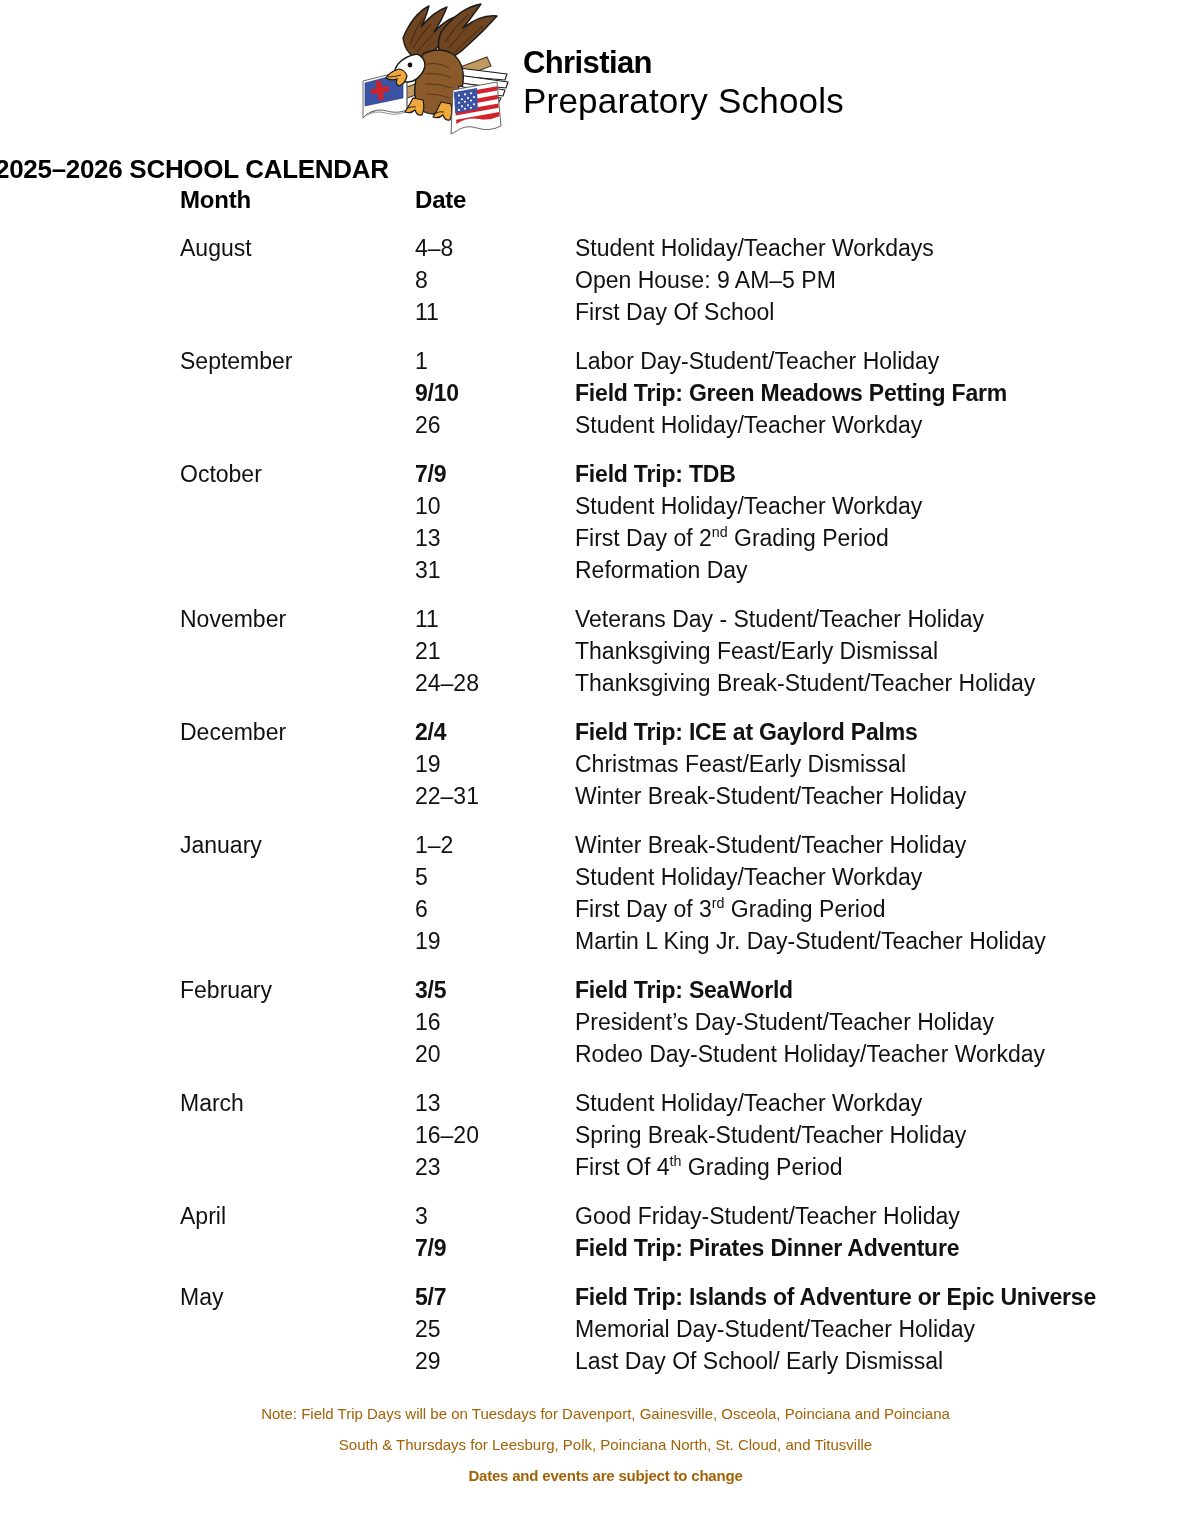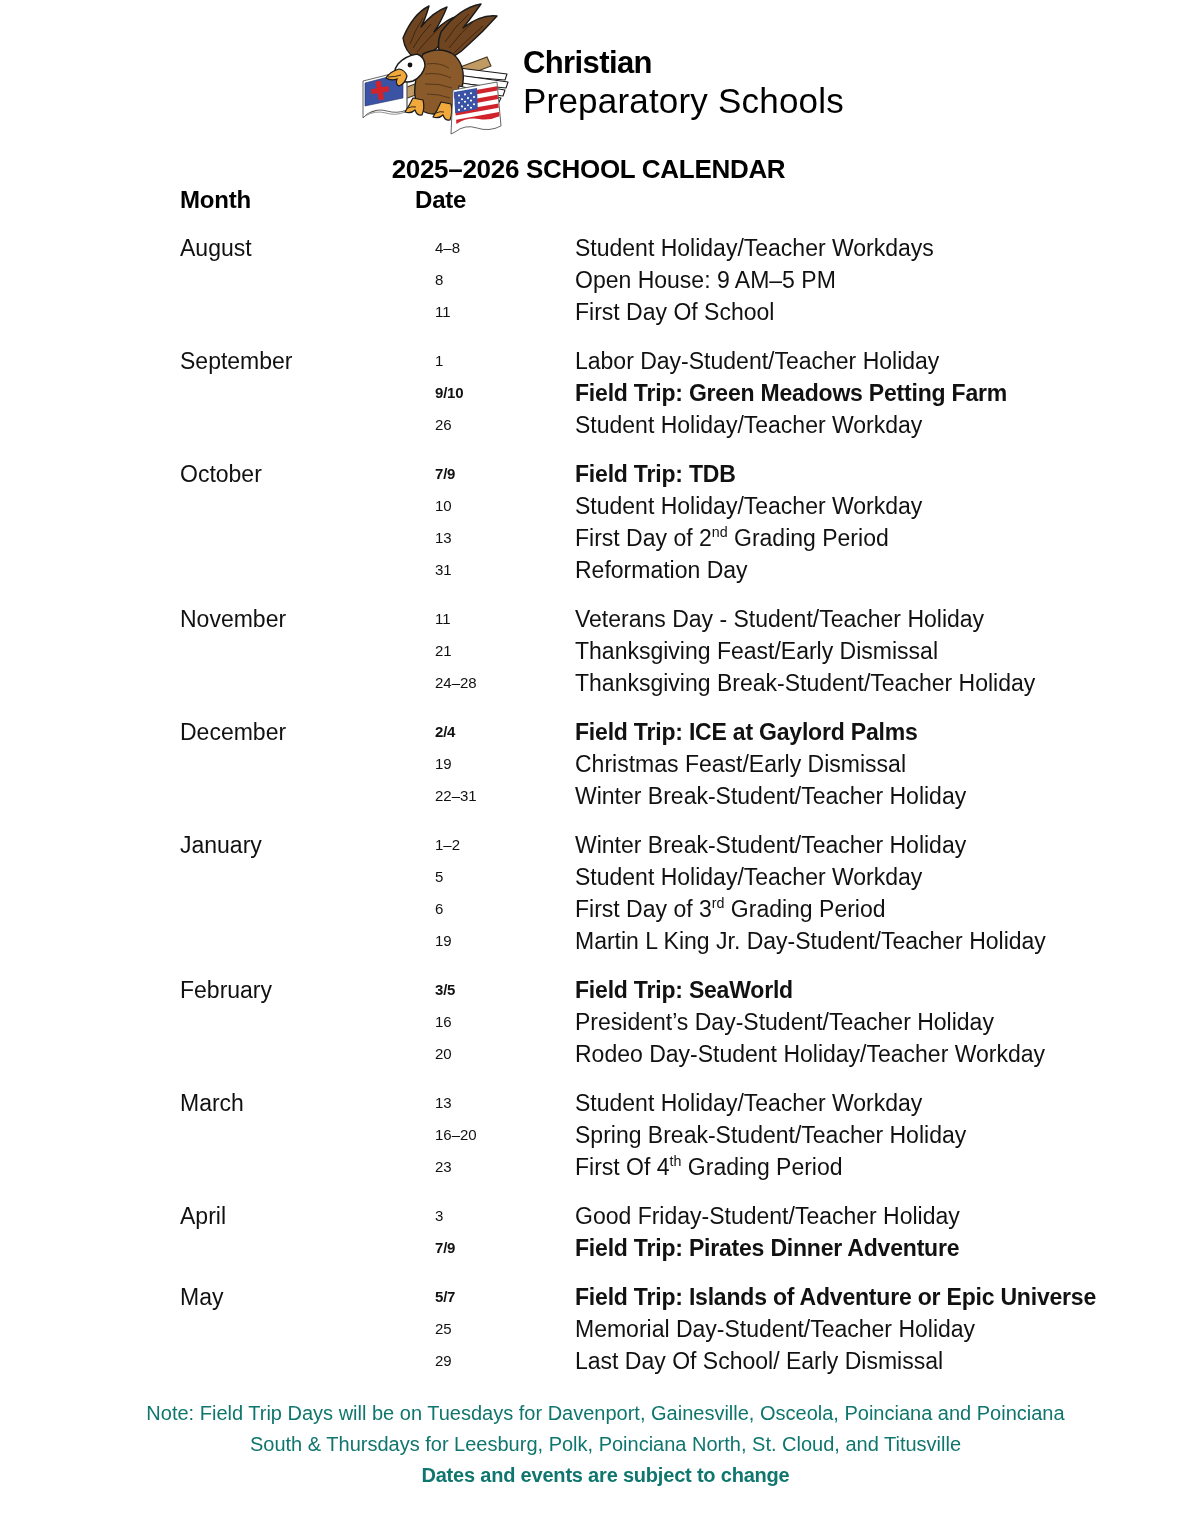--- a/index.html
+++ b/index.html
@@ -60,21 +60,20 @@
     color: #000;
     white-space: nowrap;
   }
 
   
   .cal-title {
     position: absolute;
     left: 0;
     top: 154px;
     width: 1187px;
-    text-align: center;
     font-size: 26px;
     font-weight: 700;
     letter-spacing: -0.3px;
     color: #000;
   }
   .cal-title .inner { position: relative; left: -5px; }
 
   
   .col-headers {
     position: absolute;
@@ -123,59 +122,58 @@
     top: 0;
     font-size: 23px;
     font-weight: 400;
     color: #111;
     white-space: nowrap;
   }
   .c-date {
     position: absolute;
     left: 415px;
     top: 0;
-    font-size: 15px;
-    font-weight: 400;
-    color: #111;
-    white-space: nowrap;
-    margin-left: 20px;
-  }
-  .c-desc {
-    position: absolute;
-    left: 575px;
-    top: 0;
     font-size: 23px;
     font-weight: 400;
     color: #111;
     white-space: nowrap;
   }
+  .c-desc {
+    position: absolute;
+    left: 575px;
+    top: 0;
+    font-size: 23px;
+    font-weight: 400;
+    color: #111;
+    white-space: nowrap;
+  }
   .cal-row.bold .c-date,
   .cal-row.bold .c-desc {
     font-weight: 700;
     letter-spacing: -0.2px;
   }
   sup {
     font-size: 0.62em;
     vertical-align: super;
     line-height: 0;
   }
 
   
   .footer-note {
     position: absolute;
     left: 0;
     top: 1398px;
     width: 1187px;
     text-align: center;
   }
   .footer-note .fline {
-    font-size: 20px;
+    font-size: 15px;
     font-weight: 400;
     line-height: 31px;
-    color: #0f766e;
+    color: #a16207;
     padding-left: 24px;
   }
   .footer-note .fline.bold {
     font-weight: 700;
     letter-spacing: -0.2px;
   }
 </style>
 </head>
 <body>
 

